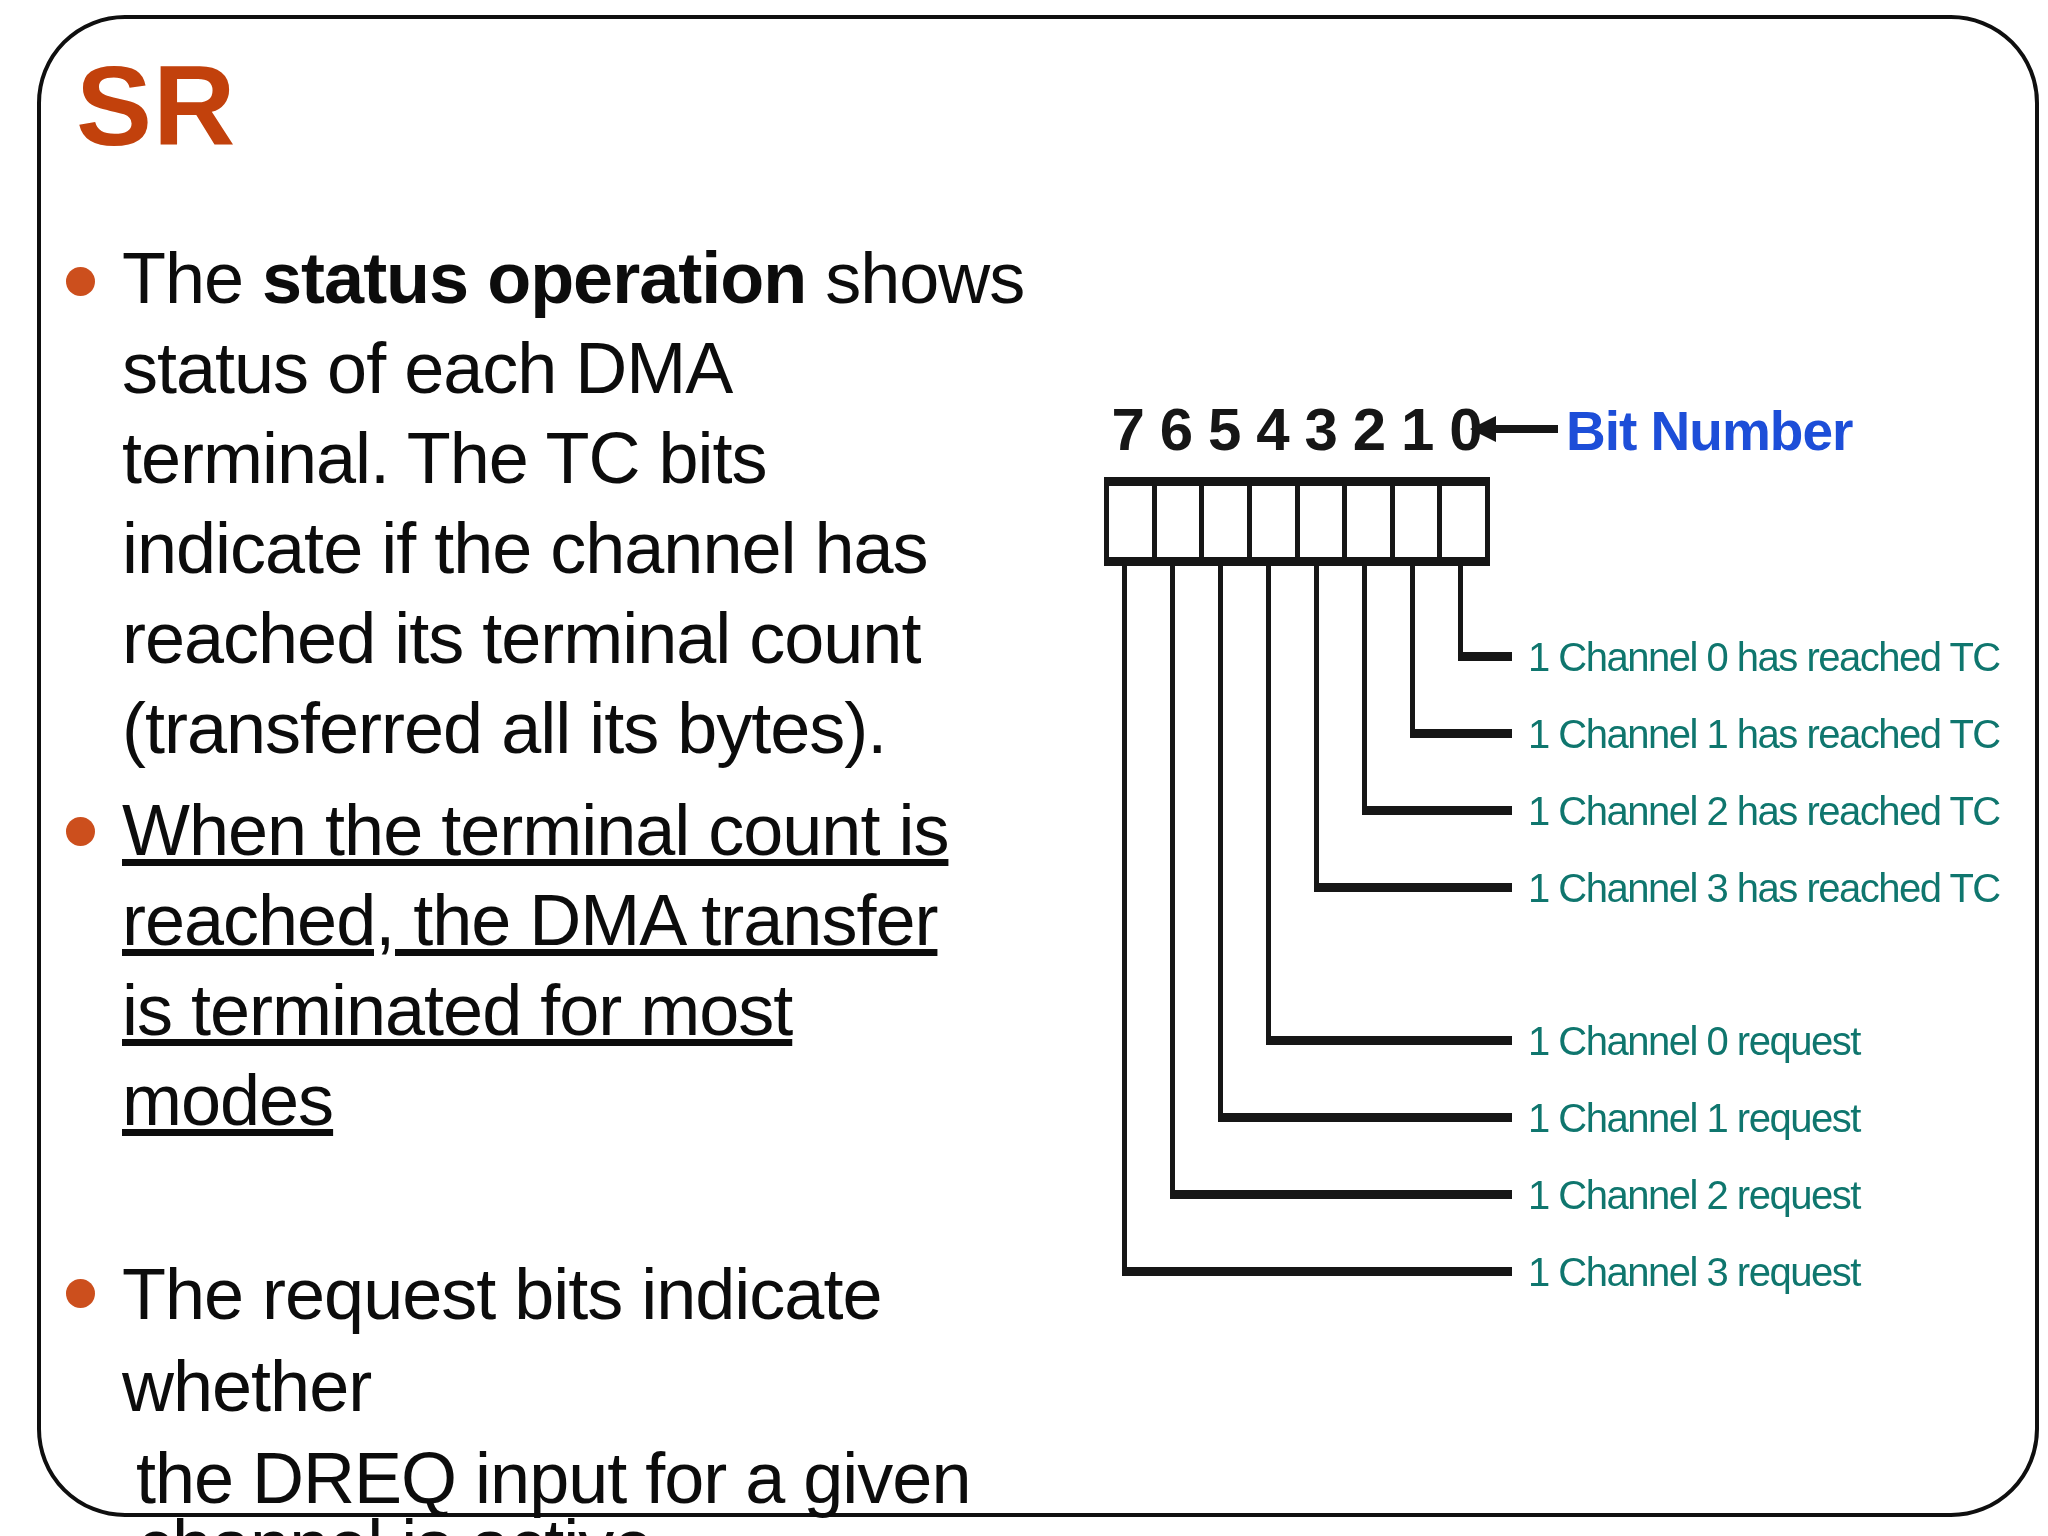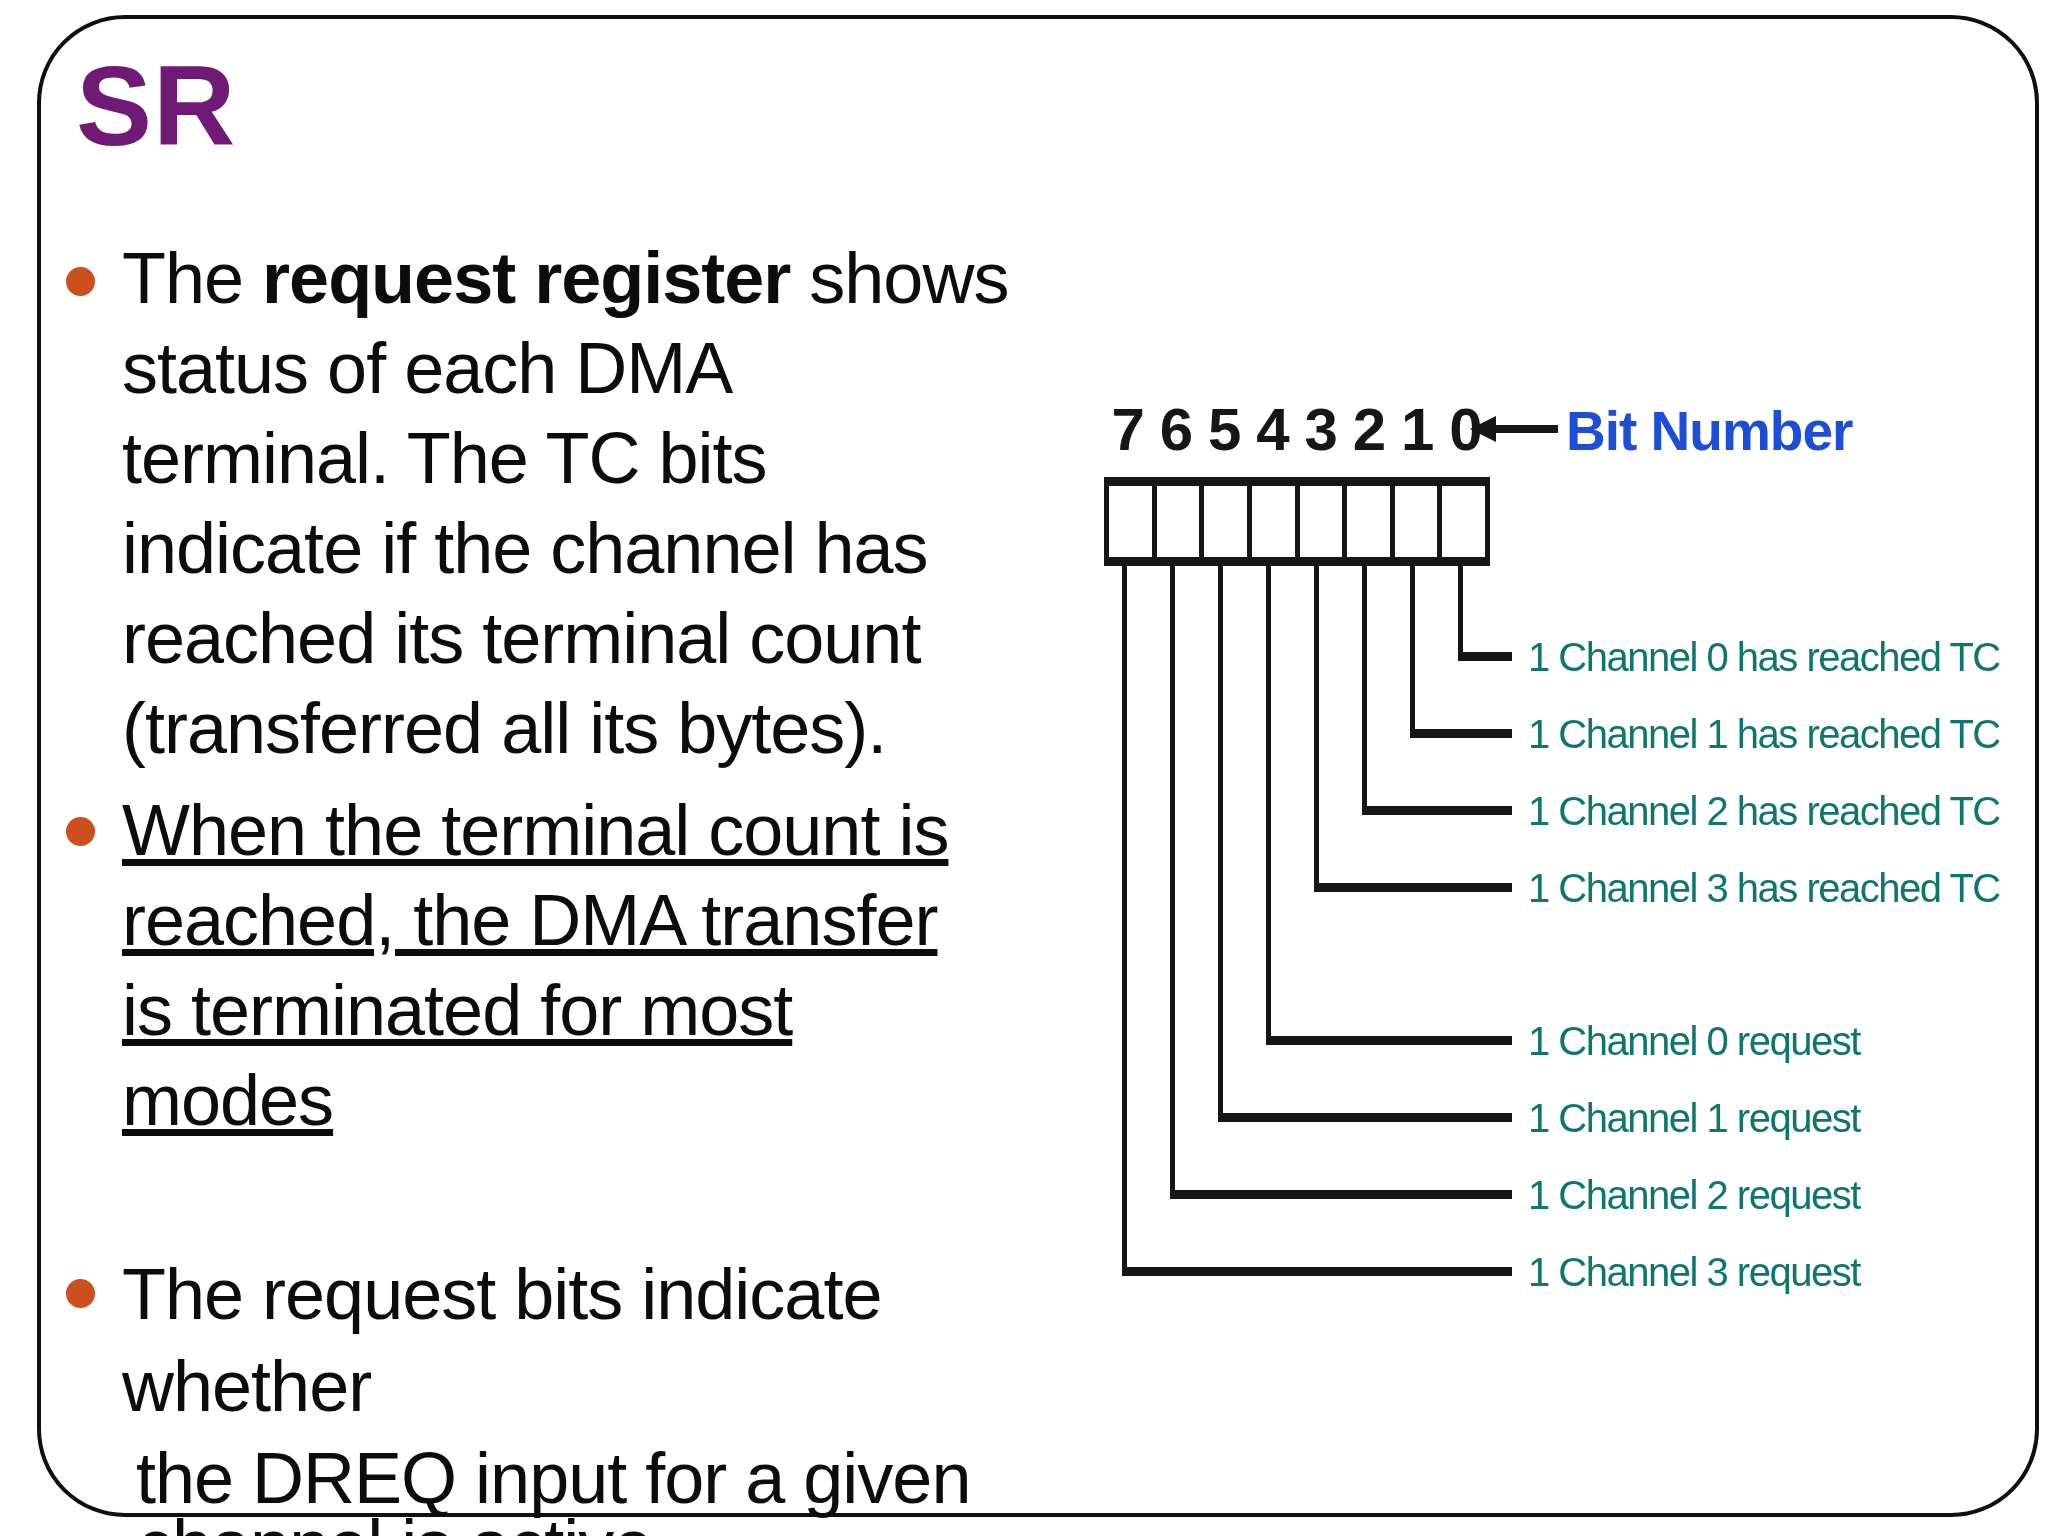--- a/index.html
+++ b/index.html
@@ -12,21 +12,21 @@
   .abs{position:absolute;}
   
   .slide-frame{
     left:37px;top:15px;width:1994px;height:1494px;
     border:4px solid #0f0f0f;border-radius:88px;
     background:transparent;
   }
   
   .title{
     left:76px;top:40px;
-    font-size:114px;font-weight:bold;color:#701a75;letter-spacing:1px;
+    font-size:114px;font-weight:bold;color:#c2410c;letter-spacing:1px;
   }
   
   .bullet-dot{
     width:29px;height:29px;border-radius:50%;left:66px;
   }
   .body-text{
     left:122px;font-size:72px;line-height:90px;letter-spacing:-1px;color:#0c0c0c;
     white-space:nowrap;
   }
   .body-text .line{white-space:nowrap;}
@@ -68,21 +68,21 @@
 </style>
 </head>
 <body>
 
 <div class="abs slide-frame"></div>
 
 <div class="abs title">SR</div>
 
 <div class="abs bullet-dot" style="top:267px;background:#cc4f1d;"></div>
 <div class="abs body-text" style="top:233px;">
-  <div class="line"><span>The </span><b>request register</b><span> shows</span></div>
+  <div class="line"><span>The </span><b>status operation</b><span> shows</span></div>
   <div class="line">status of each DMA</div>
   <div class="line">terminal. The TC bits</div>
   <div class="line">indicate if the channel has</div>
   <div class="line">reached its terminal count</div>
   <div class="line">(transferred all its bytes).</div>
 </div>
 
 <div class="abs bullet-dot" style="top:817px;background:#cc4f1d;"></div>
 <div class="abs body-text" style="top:785px;text-decoration:underline;">
   <div class="line">When the terminal count is</div>

